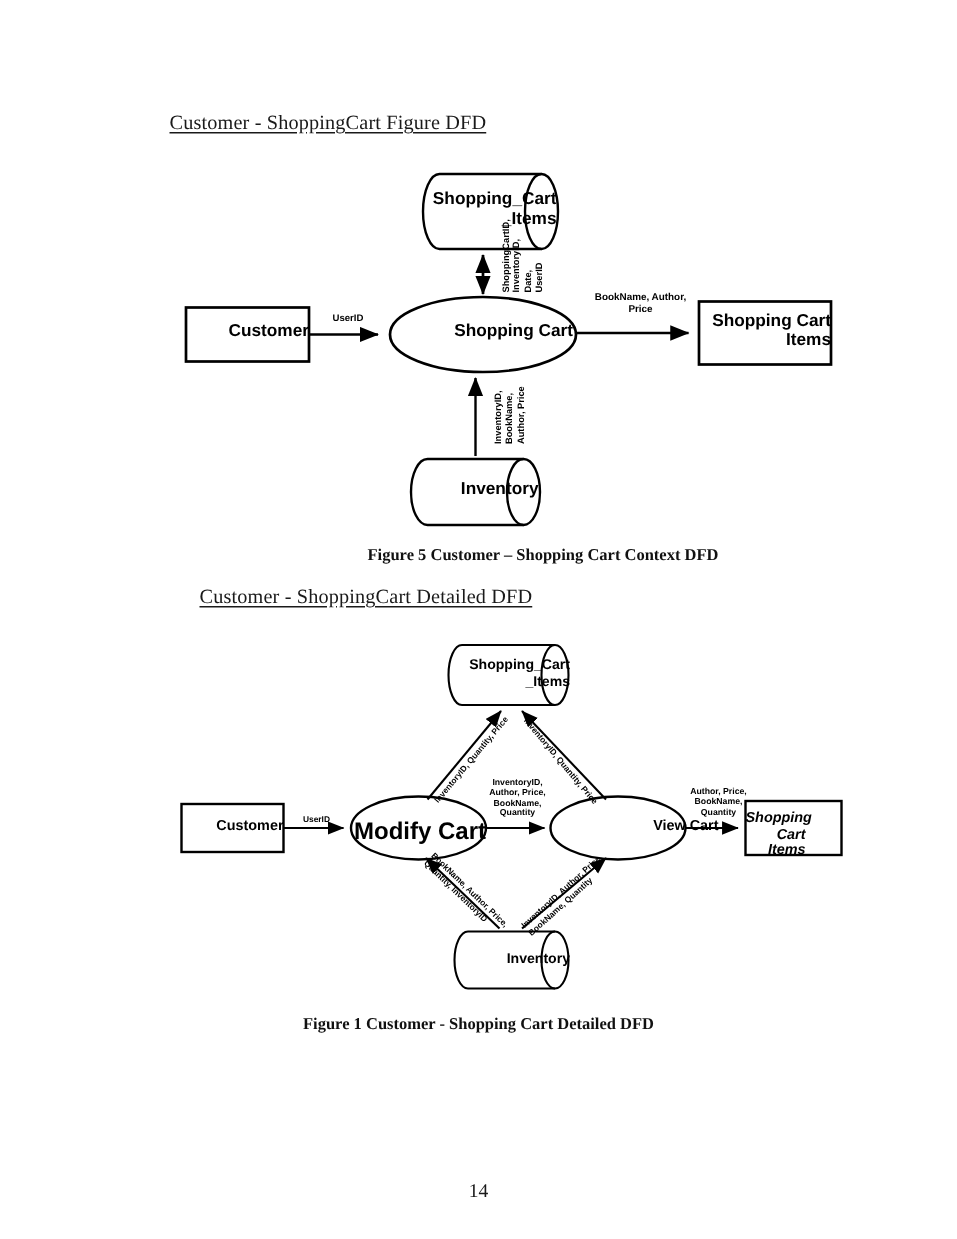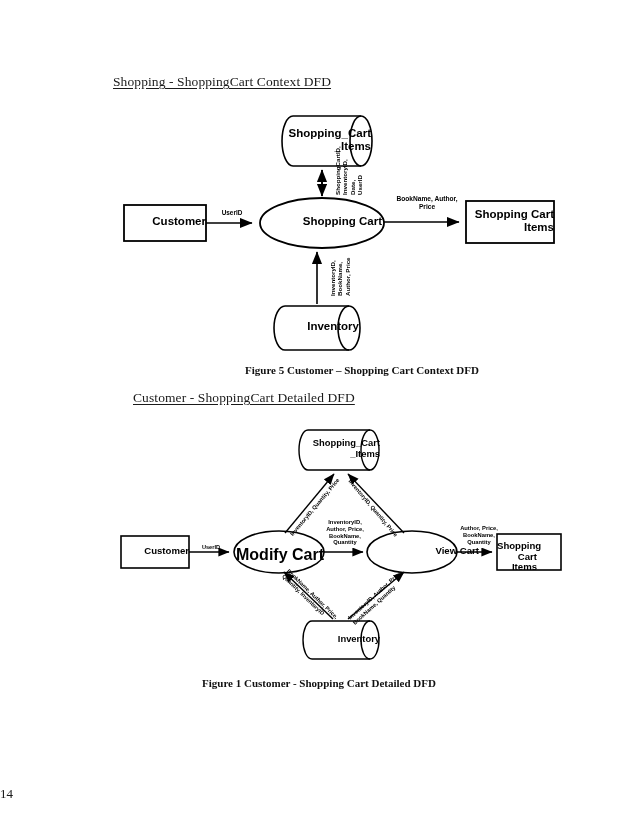--- a/index.html
+++ b/index.html
@@ -48,20 +48,21 @@
     white-space: nowrap;
   }
   #caption-figure5 { top: 364px; padding-left: 43px; }
   #caption-figure6 { top: 677px; }
 
   .page-number {
     position: absolute;
     width: 638px;
     left: 0;
     top: 786px;
+    text-align: center;
     font-family: "Liberation Serif", serif;
     font-size: 13px;
     color: #1a1a1a;
   }
 
   
   .diagram {
     position: absolute;
     left: 0;
     width: 638px;
@@ -98,21 +99,21 @@
     white-space: pre-line;
     text-align: center;
   }
   .rot-left  { transform-origin: 0 0; }
 </style>
 </head>
 <body>
 
 <div class="page">
 
-  <div class="section-heading" id="heading-context">Shopping - ShoppingCart Context DFD</div>
+  <div class="section-heading" id="heading-context">Customer - ShoppingCart Figure DFD</div>
 
   <div class="diagram" id="diagram-context">
     <svg width="638" height="255" viewBox="0 0 638 255" aria-hidden="true">
       <defs>
         <marker id="arrowC" markerWidth="9" markerHeight="9" refX="7.6" refY="3.2" orient="auto" markerUnits="strokeWidth">
           <path d="M0,0 L8,3.2 L0,6.4 z" fill="#000"></path>
         </marker>
       </defs>
 
       <g stroke="#000" stroke-width="1.6" fill="#fff">
@@ -217,21 +218,21 @@
 _Items</div>
 
     <div class="shape-text" style="left:302px; top:214px; width:78px; font-size:9.4px;">Inventory</div>
 
     <div class="shape-text" style="left:234px; top:126px; width:90px; font-size:16px;">Modify Cart</div>
 
     <div class="shape-text" style="left:367px; top:126px; width:112px; font-size:9.6px;">View Cart</div>
 
     <div class="shape-text" style="left:121px; top:126px; width:68px; font-size:9.6px;">Customer</div>
 
-    <div class="shape-text" style="left:497px; top:121px; width:40px; font-size:9.6px;">Shopping
+    <div class="shape-text" style="left:497px; top:121px; width:40px; font-size:9.6px;font-style:italic;">Shopping
 Cart Items</div>
 
     <div class="flow-label" style="left:191px; top:124px; width:40px; font-size:5.6px;">UserID</div>
 
     <div class="flow-label" style="left:323px; top:99px; width:44px; font-size:5.8px;">InventoryID,
 Author, Price,
 BookName,
 Quantity</div>
 
     <div class="flow-label" style="left:458px; top:105px; width:42px; font-size:5.8px;">Author, Price,

